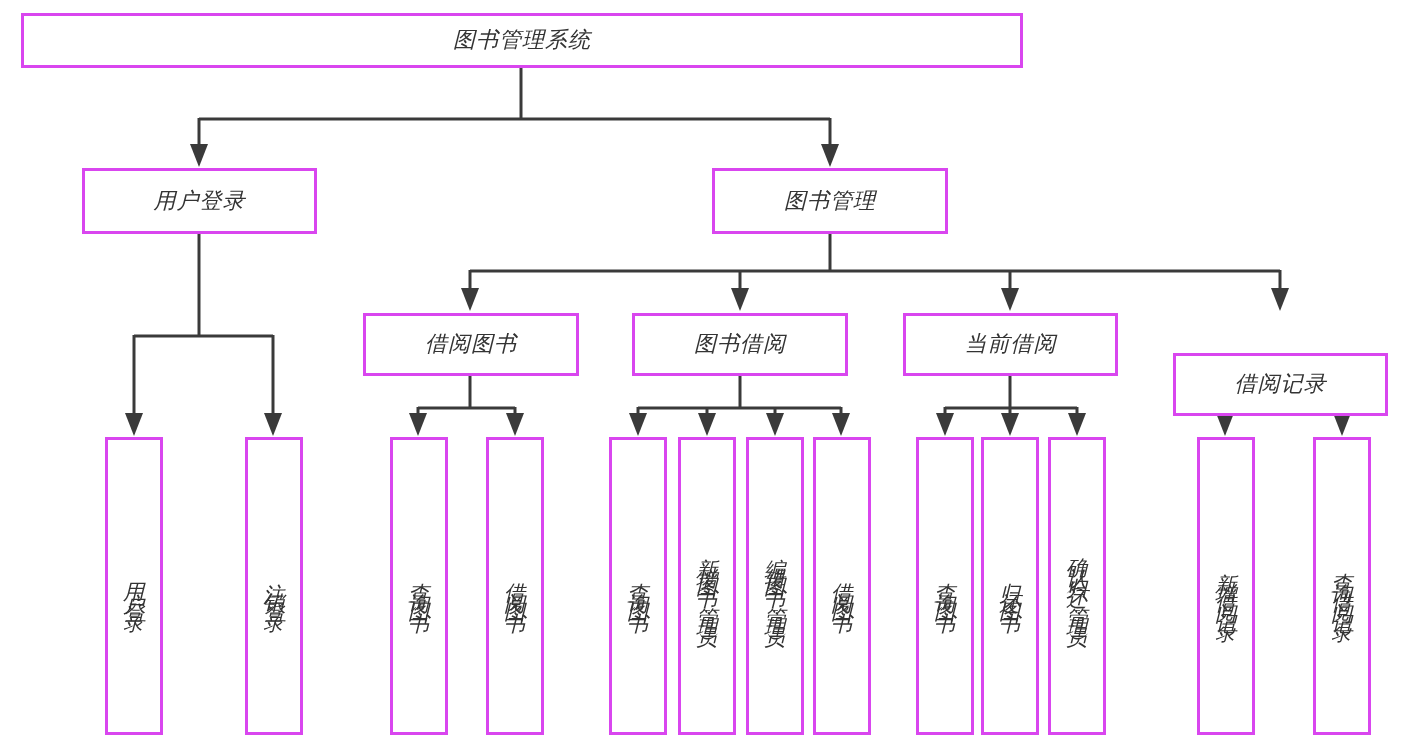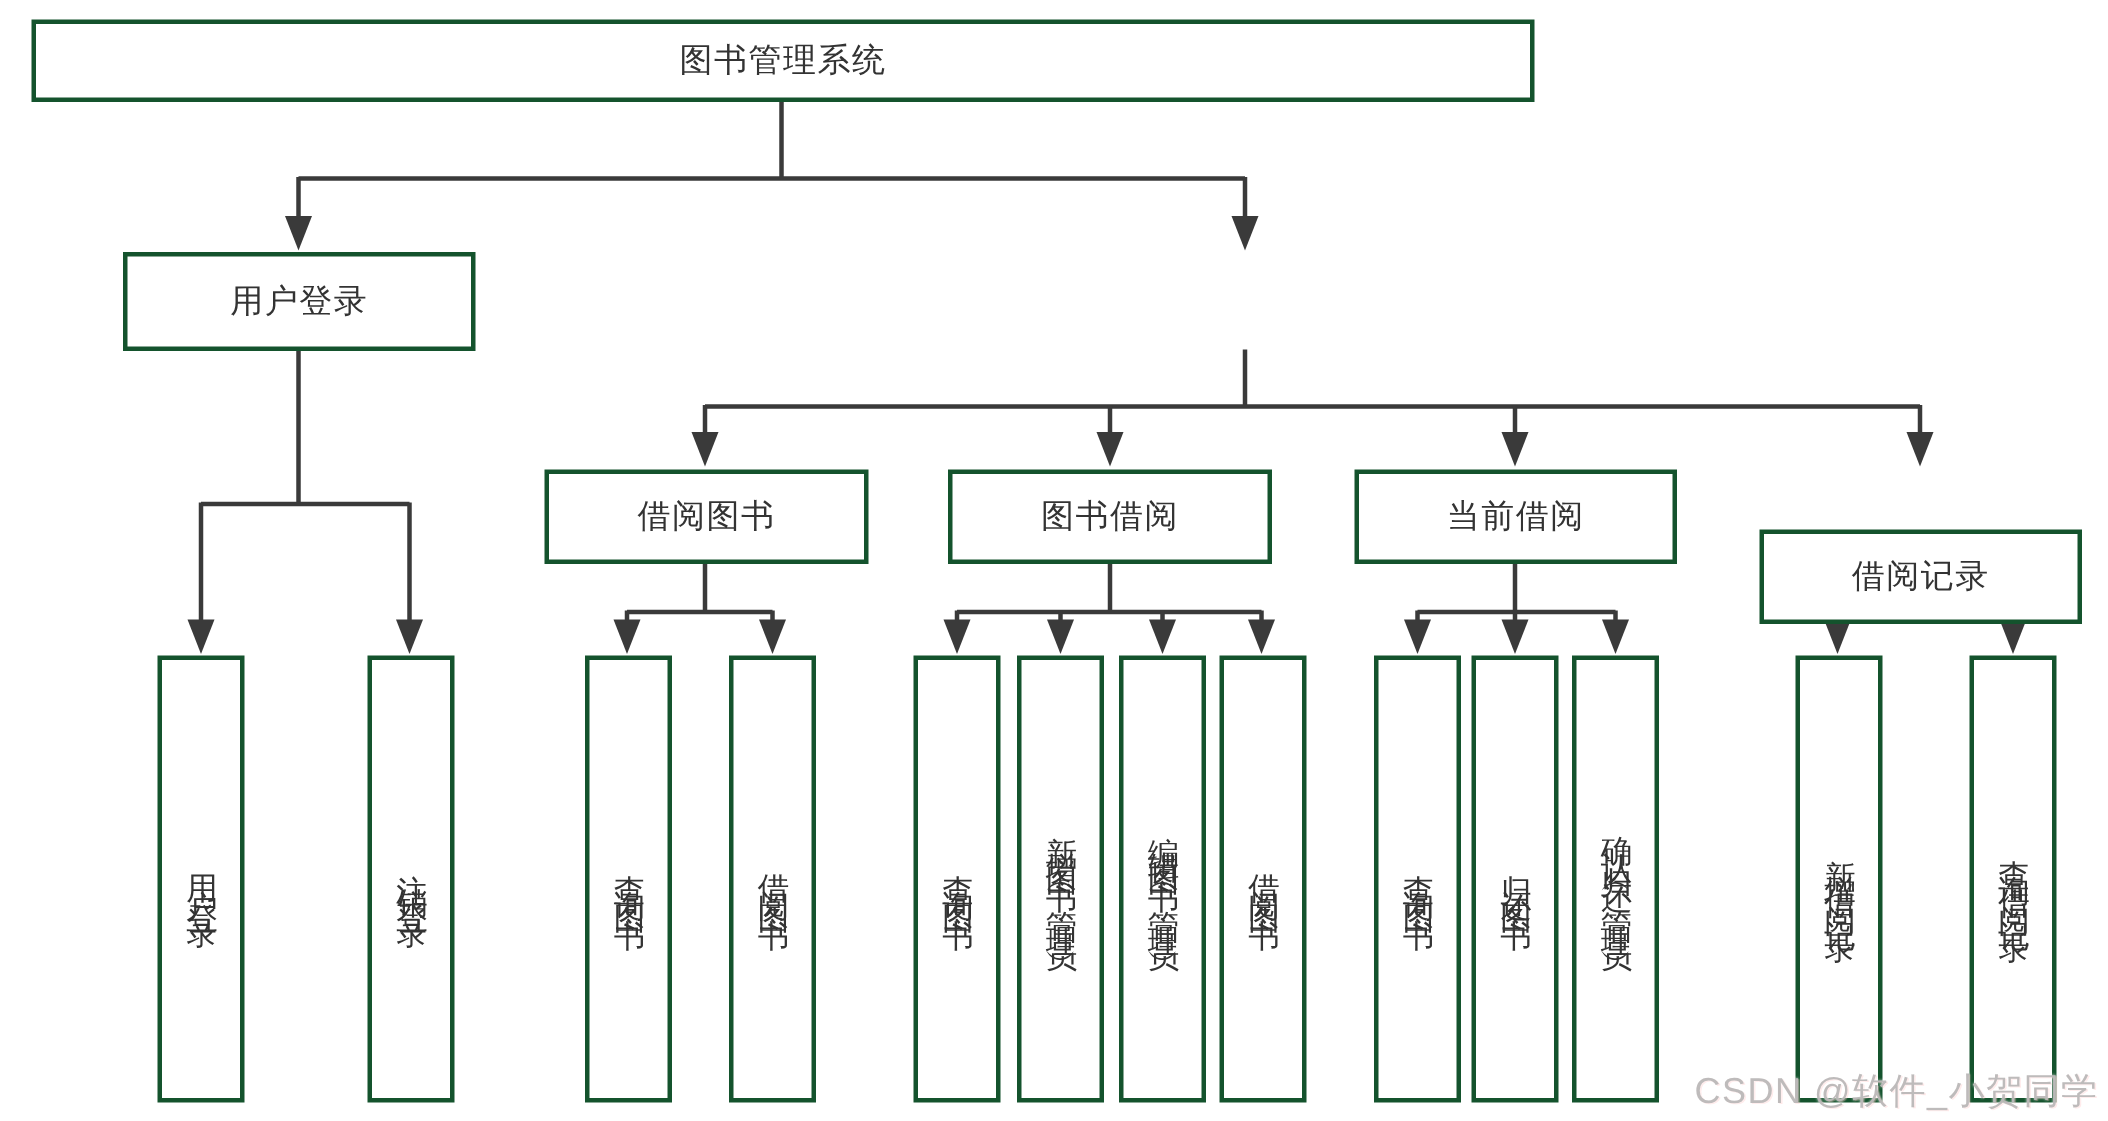--- a/index.html
+++ b/index.html
@@ -17,28 +17,29 @@
   .connectors {
     position: absolute;
     left: 0; top: 0;
     width: 1405px; height: 747px;
     z-index: 0;
   }
 
   .node {
     position: absolute;
     background: #ffffff;
-    border: 3px solid #14532d;
+    border: 3px solid #d946ef;
     color: #333333;
     display: flex;
     align-items: center;
     justify-content: center;
     z-index: 1;
     text-align: center;
     line-height: 1.2;
+    font-style: italic;
   }
 
   .hbox { font-size: 22px; letter-spacing: 1px; }
   .root-box { border-width: 3px; }
 
   .vbox {
     font-size: 21px;
     writing-mode: vertical-rl;
     text-orientation: mixed;
     letter-spacing: 10px;
@@ -130,20 +131,23 @@
     </g>
   </svg>
 
   <div class="node hbox root-box" style="left:21px; top:13px; width:1002px; height:55px;">
     <span>图书管理系统</span>
   </div>
 
   <div class="node hbox" style="left:82px; top:168px; width:235px; height:66px;">
     <span>用户登录</span>
   </div>
+  <div class="node hbox" style="left:712px; top:168px; width:236px; height:66px;">
+    <span>图书管理</span>
+  </div>
 
   <div class="node hbox" style="left:363px; top:313px; width:216px; height:63px;">
     <span>借阅图书</span>
   </div>
   <div class="node hbox" style="left:632px; top:313px; width:216px; height:63px;">
     <span>图书借阅</span>
   </div>
   <div class="node hbox" style="left:903px; top:313px; width:215px; height:63px;">
     <span>当前借阅</span>
   </div>
@@ -188,15 +192,14 @@
     <span>确认归还（管理员）</span>
   </div>
 
   <div class="node vbox" style="left:1197px; top:437px; width:58px; height:298px;">
     <span>新增借阅记录</span>
   </div>
   <div class="node vbox" style="left:1313px; top:437px; width:58px; height:298px;">
     <span>查询借阅记录</span>
   </div>
 
-  <div class="watermark">CSDN @软件_小贺同学</div>
 
 </div>
 
 </body></html>

